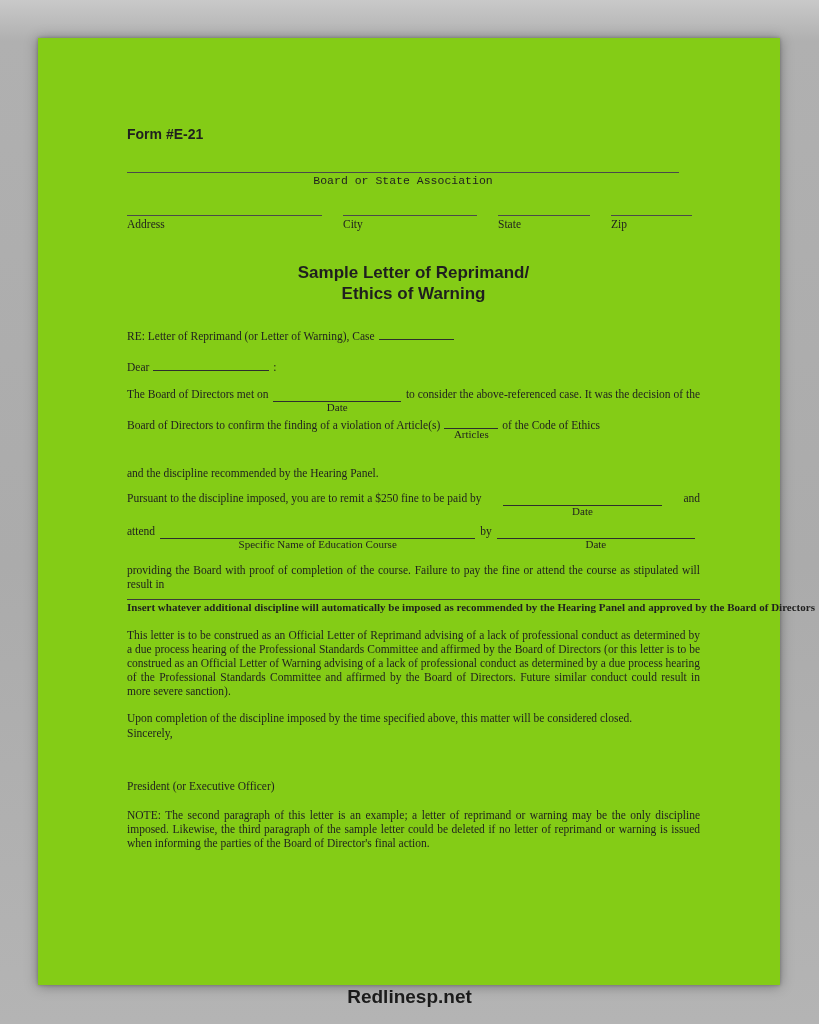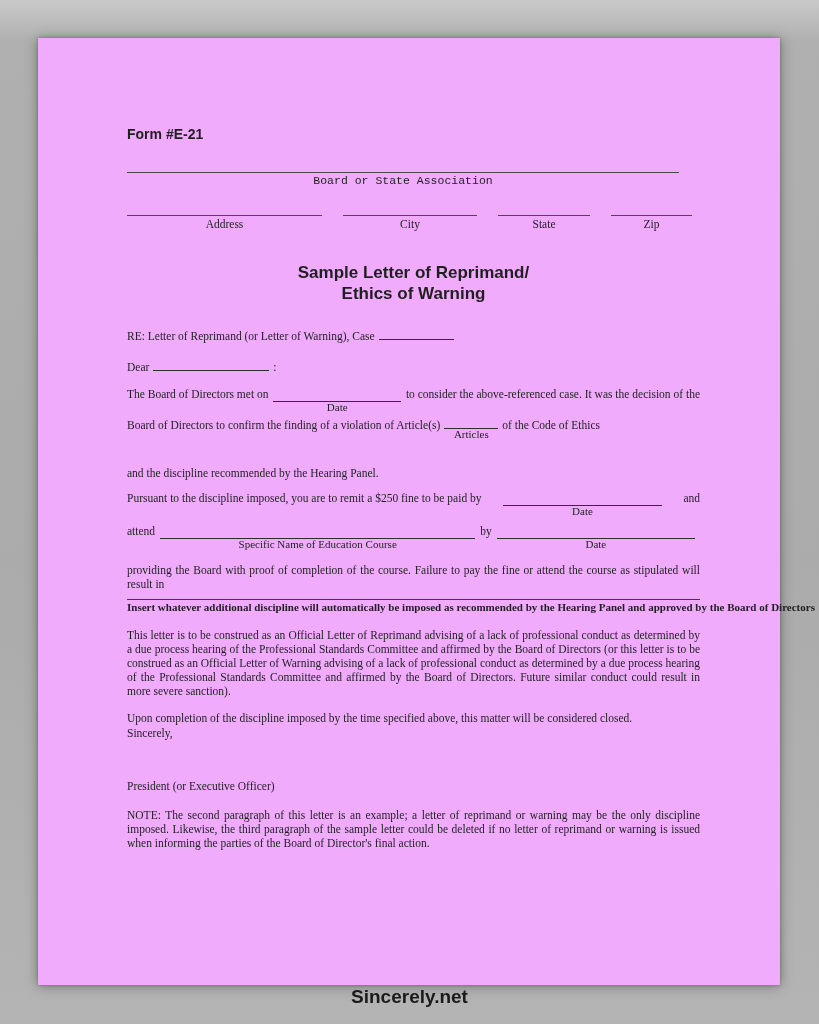--- a/index.html
+++ b/index.html
@@ -9,21 +9,21 @@
     font-family: "Liberation Serif", "DejaVu Serif", serif;
   }
   body {
     background: linear-gradient(180deg, #c9c9c9 0%, #b0b0b0 4%, #ababab 55%, #b4b4b4 100%);
     position: relative;
   }
   .paper {
     position: absolute;
     left: 38px; top: 38px;
     width: 742px; height: 947px;
-    background: #f0abfc;
+    background: #84cc16;
     box-shadow: 0 1px 12px rgba(0,0,0,0.35), 0 0 3px rgba(0,0,0,0.25);
     color: #1f1f1f;
   }
   .content {
     padding: 87px 80px 0 89px;
     font-size: 11.5px;
     line-height: 1.3;
   }
 
   .form-number {
@@ -43,21 +43,21 @@
     font-family: Liberation Mono, monospace;
   }
   .address-row {
     margin-top: 26px;
     width: 565px;
     display: flex;
     justify-content: space-between;
   }
   .address-field {
     border-top: 1.4px solid #4a4a4a;
-    text-align: center;
+    text-align: left;
     font-size: 11.5px;
     padding-top: 1px;
   }
   .af-address { width: 195px; }
   .af-city    { width: 134px; }
   .af-state   { width: 92px;  }
   .af-zip     { width: 81px;  }
 
   .doc-title {
     margin-top: 30px;
@@ -226,13 +226,13 @@
 
     <p class="para p-closing">Sincerely,</p>
 
     <p class="para p-sig">President (or Executive Officer)</p>
 
     <p class="para p-note">NOTE: The second paragraph of this letter is an example; a letter of reprimand or warning may be the only discipline imposed. Likewise, the third paragraph of the sample letter could be deleted if no letter of reprimand or warning is issued when informing the parties of the Board of Director's final action.</p>
 
   </div>
 </div>
 
-<div class="watermark">Sincerely.net</div>
+<div class="watermark">Redlinesp.net</div>
 
 </body></html>

